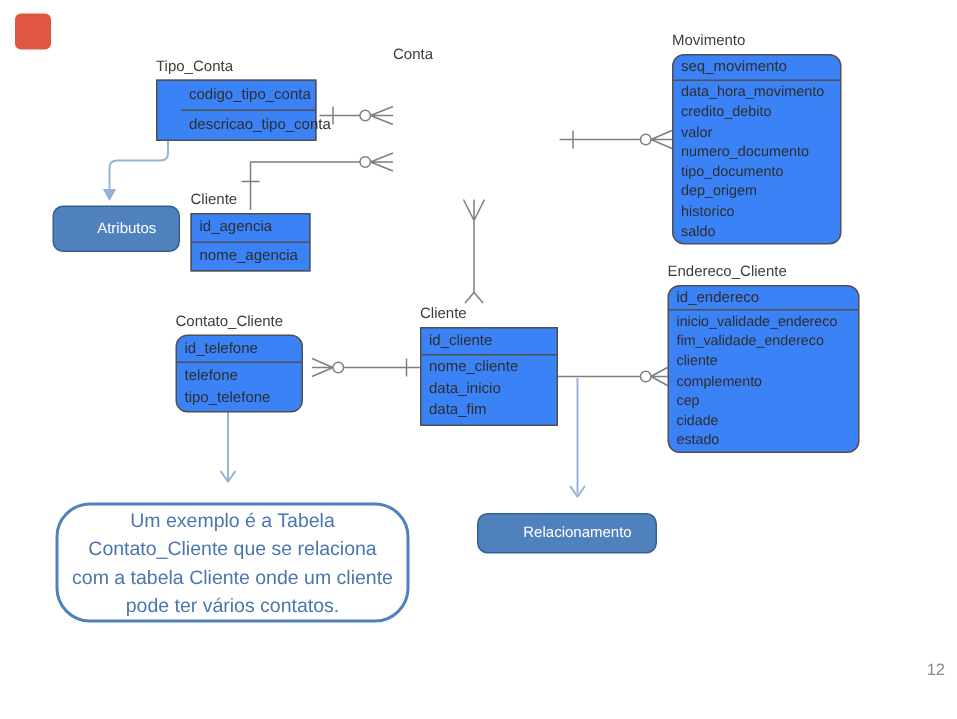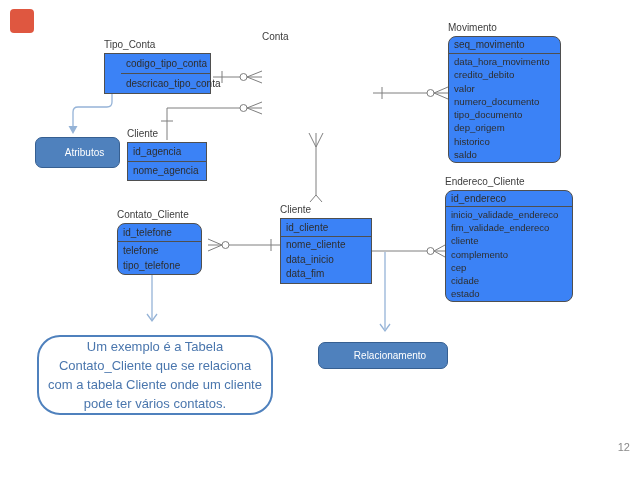--- a/index.html
+++ b/index.html
@@ -165,19 +165,19 @@
         <div>complemento</div>
         <div>cep</div>
         <div>cidade</div>
         <div>estado</div>
       </div>
     </div>
   </div>
 
   <div class="callout-pill" style="left:35px;top:137px;width:85px;height:31px;">Atributos</div>
 
-  <div class="callout-pill" style="left:318px;top:342px;width:130px;height:27px;text-align:right;">Relacionamento</div>
+  <div class="callout-pill" style="left:318px;top:342px;width:120px;height:27px;text-align:right;">Relacionamento</div>
 
   <div class="callout-note" style="left:37px;top:335px;width:236px;height:80px;">Um exemplo é a Tabela Contato_Cliente que se relaciona com a tabela Cliente onde um cliente pode ter vários contatos.</div>
 
   <div class="page-number">12</div>
 
 </div>
 
 </body></html>

